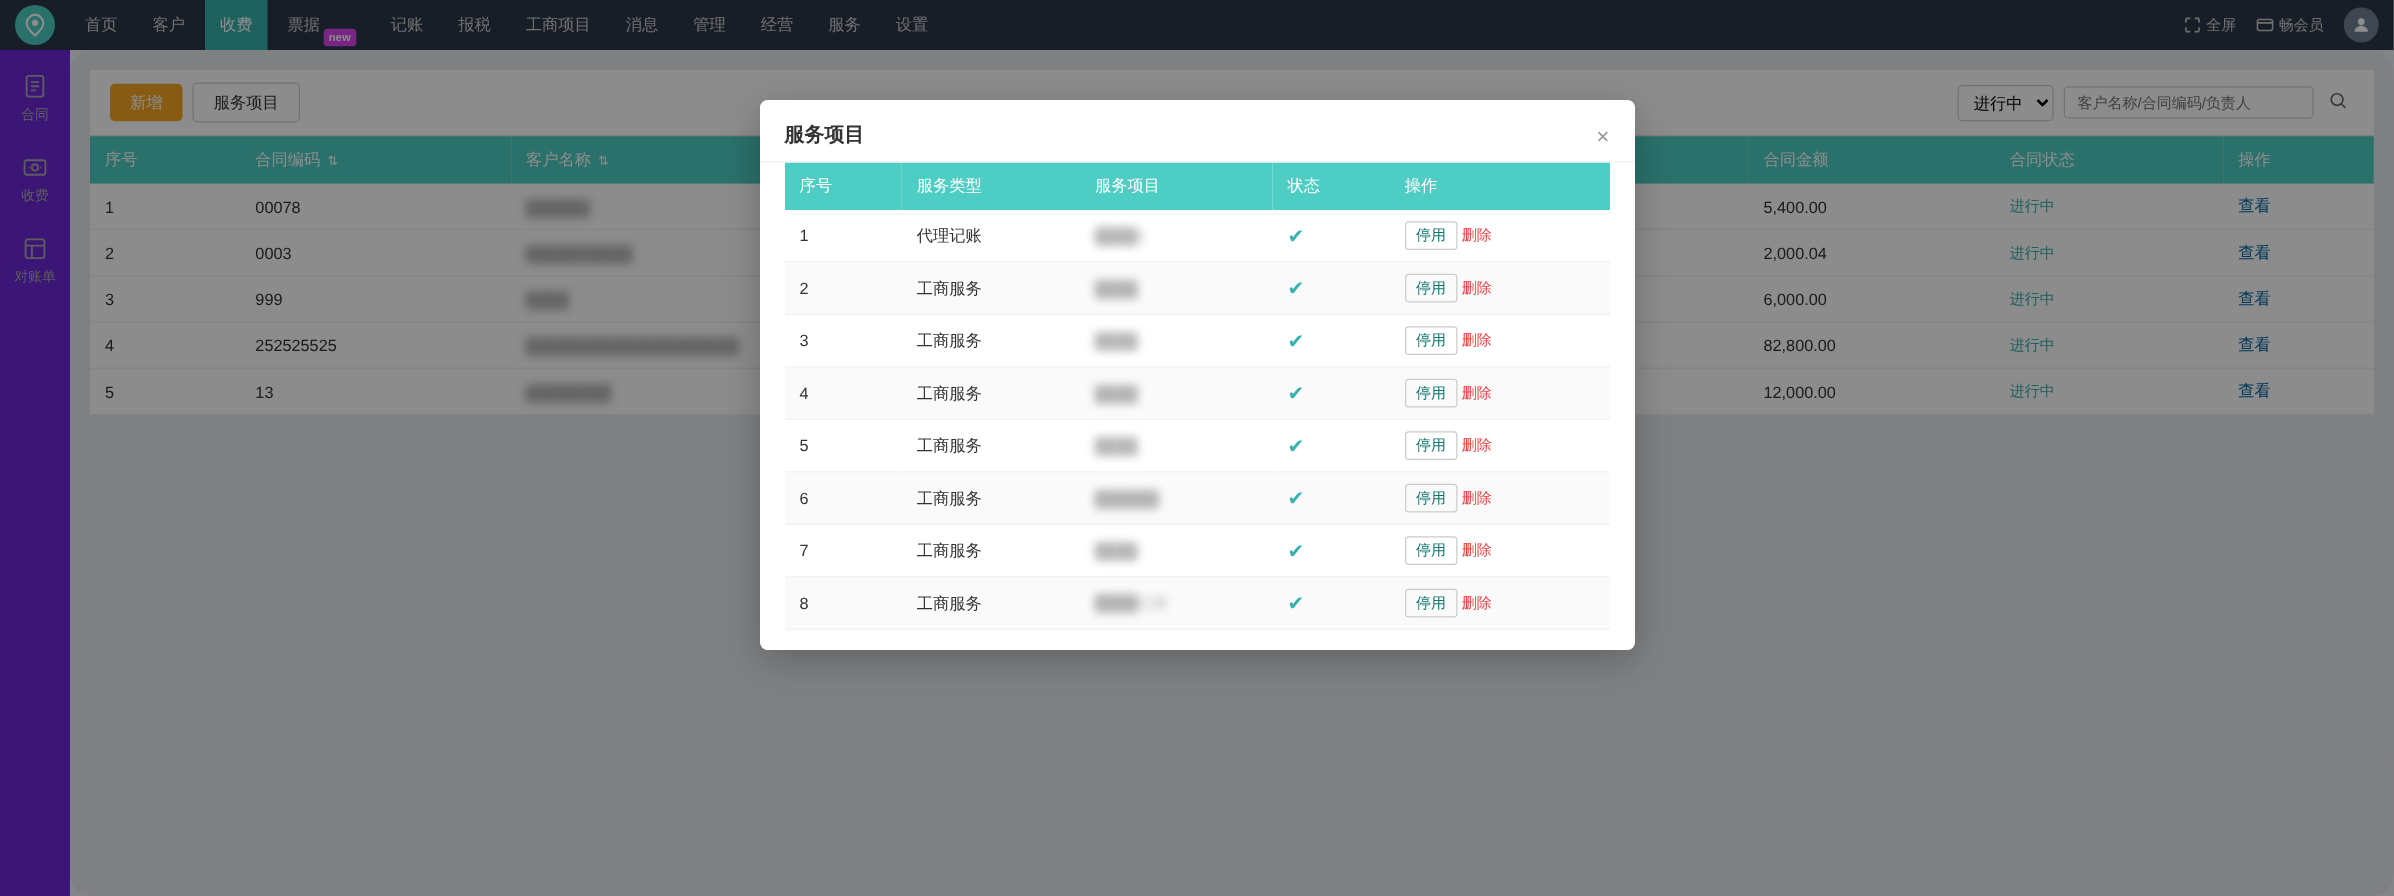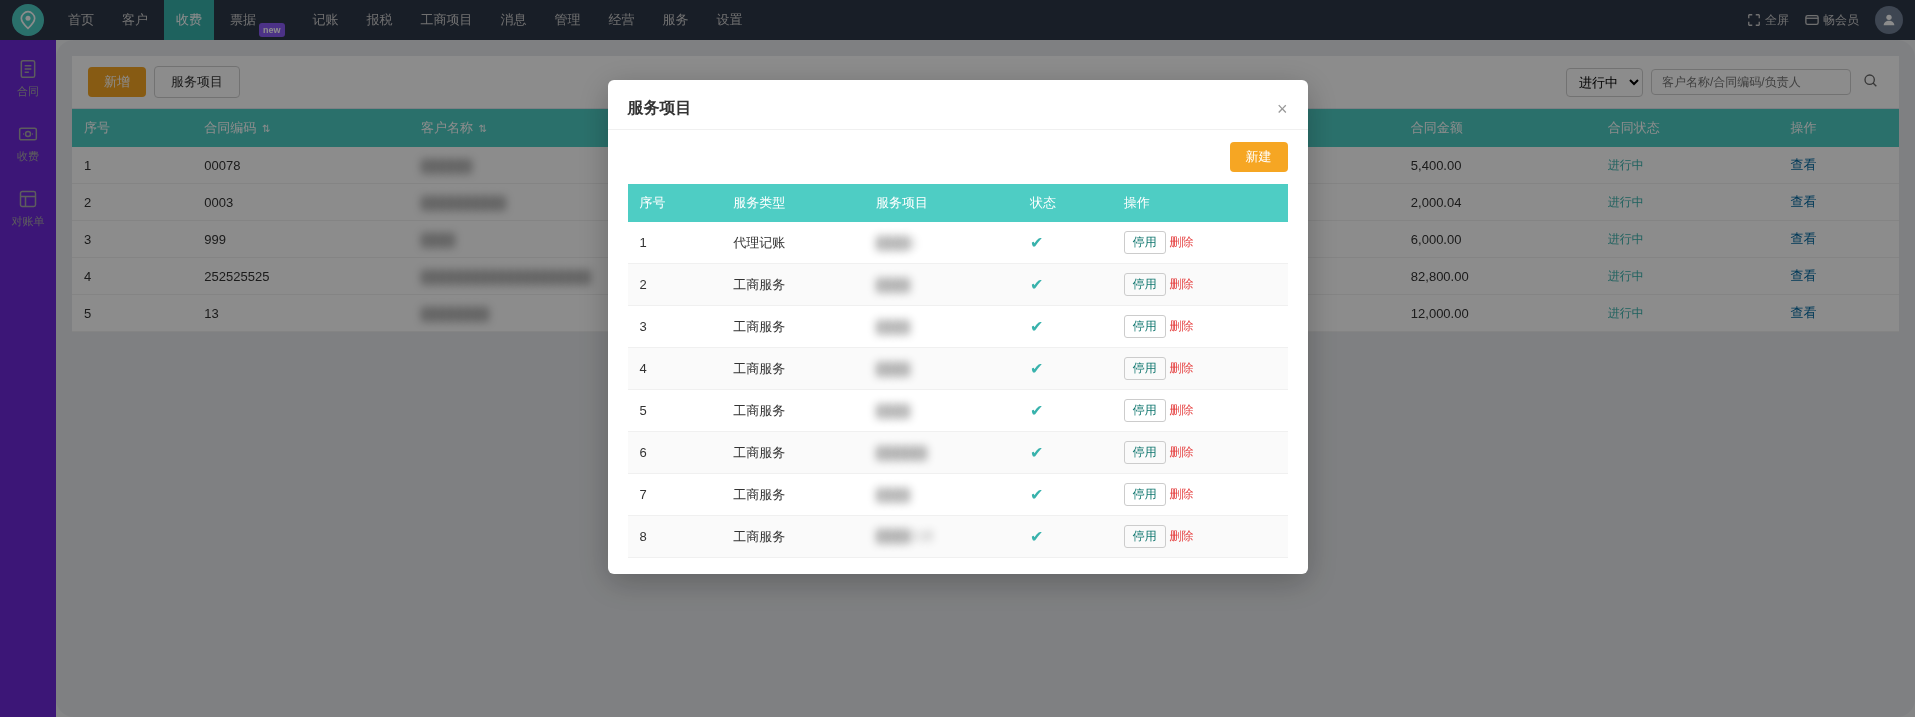--- a/index.html
+++ b/index.html
@@ -32,21 +32,21 @@
       cursor: pointer;
       font-size: 13px;
       white-space: nowrap;
       position: relative;
     }
     .nav-item.active {
       background: #38b2ac;
       color: #fff;
     }
     .nav-badge {
-      background: #8b5cf6;
+      background: #d946ef;
       color: #fff;
       font-size: 9px;
       padding: 2px 4px;
       border-radius: 3px;
       margin-left: 3px;
       font-weight: bold;
       margin-top: 20px;
     }
     .top-nav-right {
       margin-left: auto;
@@ -479,23 +479,20 @@
     </div>
   </div>
 </div>
 
 <div class="modal-overlay">
   <div class="modal">
     <div class="modal-header">
       <span class="modal-title">服务项目</span>
       <button class="modal-close">×</button>
     </div>
-    <div class="modal-toolbar">
-      <button class="btn-new">新建</button>
-    </div>
     <div class="modal-body">
       <table class="modal-table">
         <thead>
           <tr>
             <th>序号</th>
             <th>服务类型</th>
             <th>服务项目</th>
             <th>状态</th>
             <th>操作</th>
           </tr>

